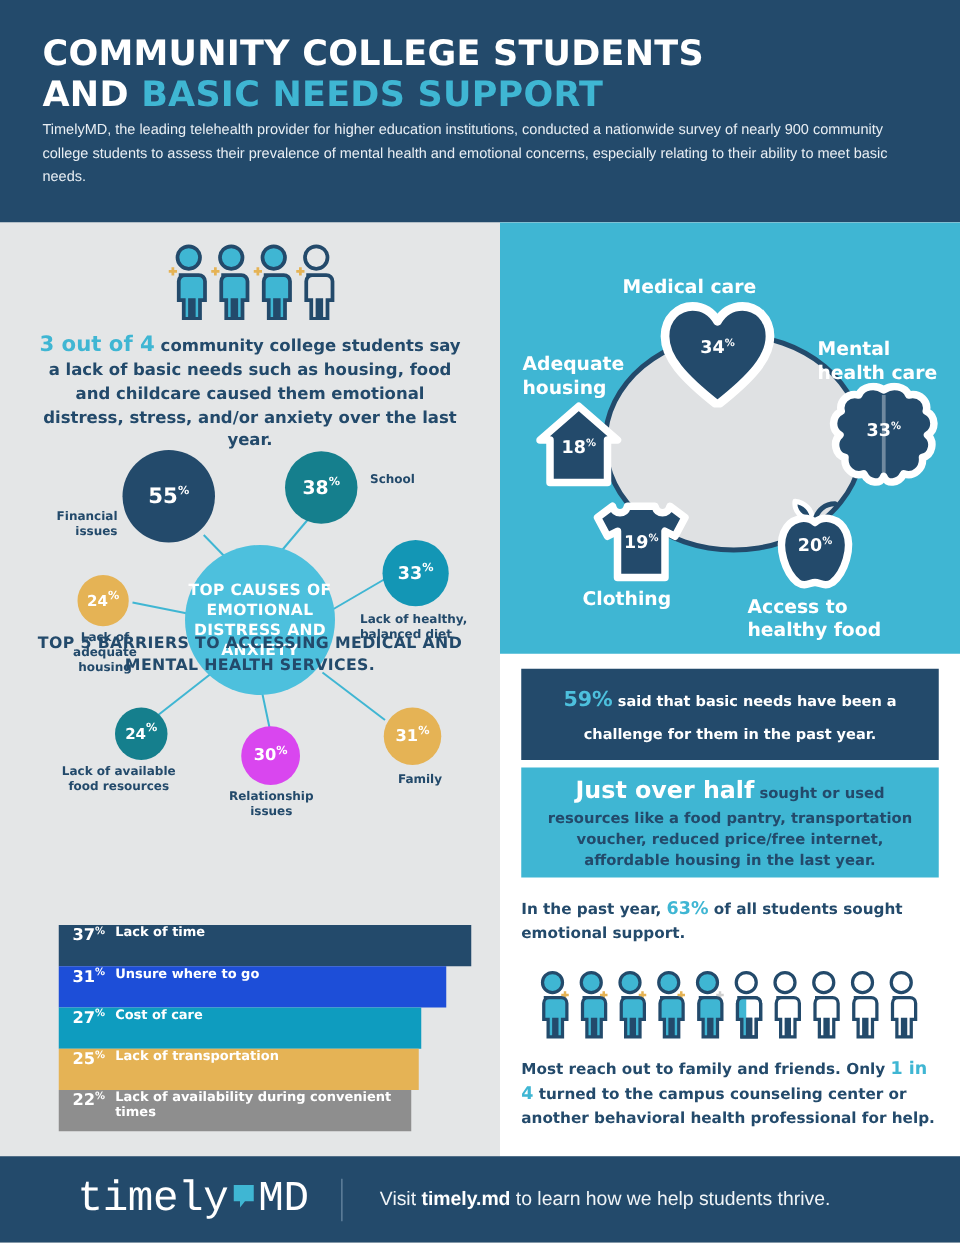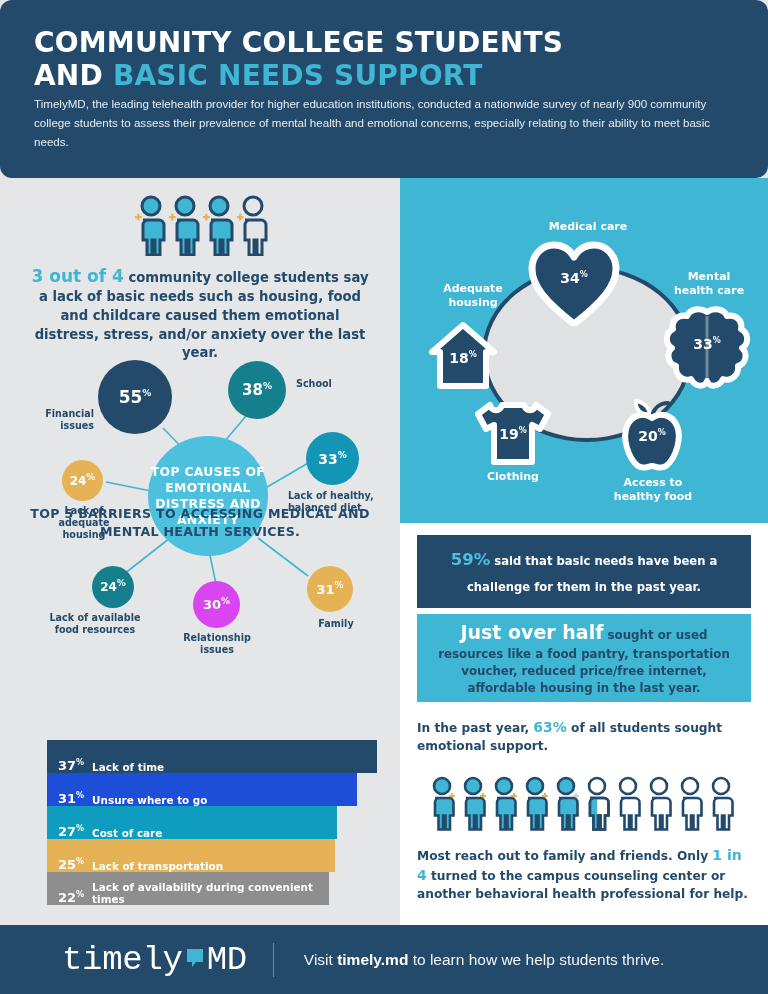--- a/index.html
+++ b/index.html
@@ -8,21 +8,21 @@
     font-family:"Liberation Sans", sans-serif;
     background:#e4e6e7;
     overflow:hidden;
     position:relative;
   }
   .page { position:relative; width:768px; height:994px; background:#e4e6e7; }
 
   
   .header {
     position:absolute; left:0; top:0; width:768px; height:178px;
-    background:#234a6b; padding:26px 34px 0 34px;border-radius:12px;
+    background:#234a6b; padding:26px 34px 0 34px;
   }
   .h-title {
     font-size:28px; font-weight:bold; color:#ffffff;
     letter-spacing:0.2px; line-height:1.18;
     font-family:"DejaVu Sans", sans-serif;
   }
   .h-title .accent { color:#3fb6d3; }
   .h-sub {
     margin-top:2px; color:#e8eef3; font-size:11.6px; line-height:1.65;
     font-family:"Liberation Sans", sans-serif;
@@ -71,21 +71,21 @@
   }
 
   
   .barrier-title {
     position:absolute; left:28px; top:505px; width:344px; text-align:center;
     color:#234a6b; font-weight:bold; font-size:12.6px; line-height:1.42;
     letter-spacing:0.3px; font-family:"DejaVu Sans", sans-serif;
   }
   .bars { position:absolute; left:47px; top:740px; width:330px; }
   .bar {
-    height:33px; display:flex; align-items:flex-end; padding-left:11px;
+    height:33px; display:flex; align-items:flex-start; padding-left:11px;
     color:#ffffff; font-family:"DejaVu Sans", sans-serif;
   }
   .bar .bnum { font-weight:bold; font-size:13px; margin-right:8px; }
   .bar .bnum sup { font-size:8px; }
   .bar .btxt { font-weight:bold; font-size:10.4px; }
 
   
   .needs-panel {
     position:absolute; left:0; top:0; width:368px; height:345px;
     background:#3fb6d3;
@@ -99,22 +99,22 @@
     color:#3fb6d3; font-weight:bold; font-size:15px; line-height:1.2;
     letter-spacing:0.4px; font-family:"DejaVu Sans", sans-serif;
   }
   .need-icon { position:absolute; }
   .need-val {
     position:absolute; color:#ffffff; font-weight:bold; font-size:14px;
     font-family:"DejaVu Sans", sans-serif; pointer-events:none;
   }
   .need-val sup { font-size:8px; }
   .need-lbl {
-    position:absolute; color:#ffffff; font-weight:bold; font-size:11px;
-    line-height:1.25; text-align:center; font-family:"DejaVu Sans", sans-serif;
+    position:absolute; color:#ffffff; font-weight:bold; font-size:15px;
+    line-height:1.25; text-align:left; font-family:"DejaVu Sans", sans-serif;
   }
 
   
   .banner1 {
     position:absolute; left:17px; top:357px; width:334px; height:73px;
     background:#234a6b; color:#ffffff; display:flex; align-items:center;
     justify-content:center; text-align:center; padding:0 16px;
     font-family:"DejaVu Sans", sans-serif; font-weight:bold;
     font-size:11.6px; line-height:2.0;
   }

